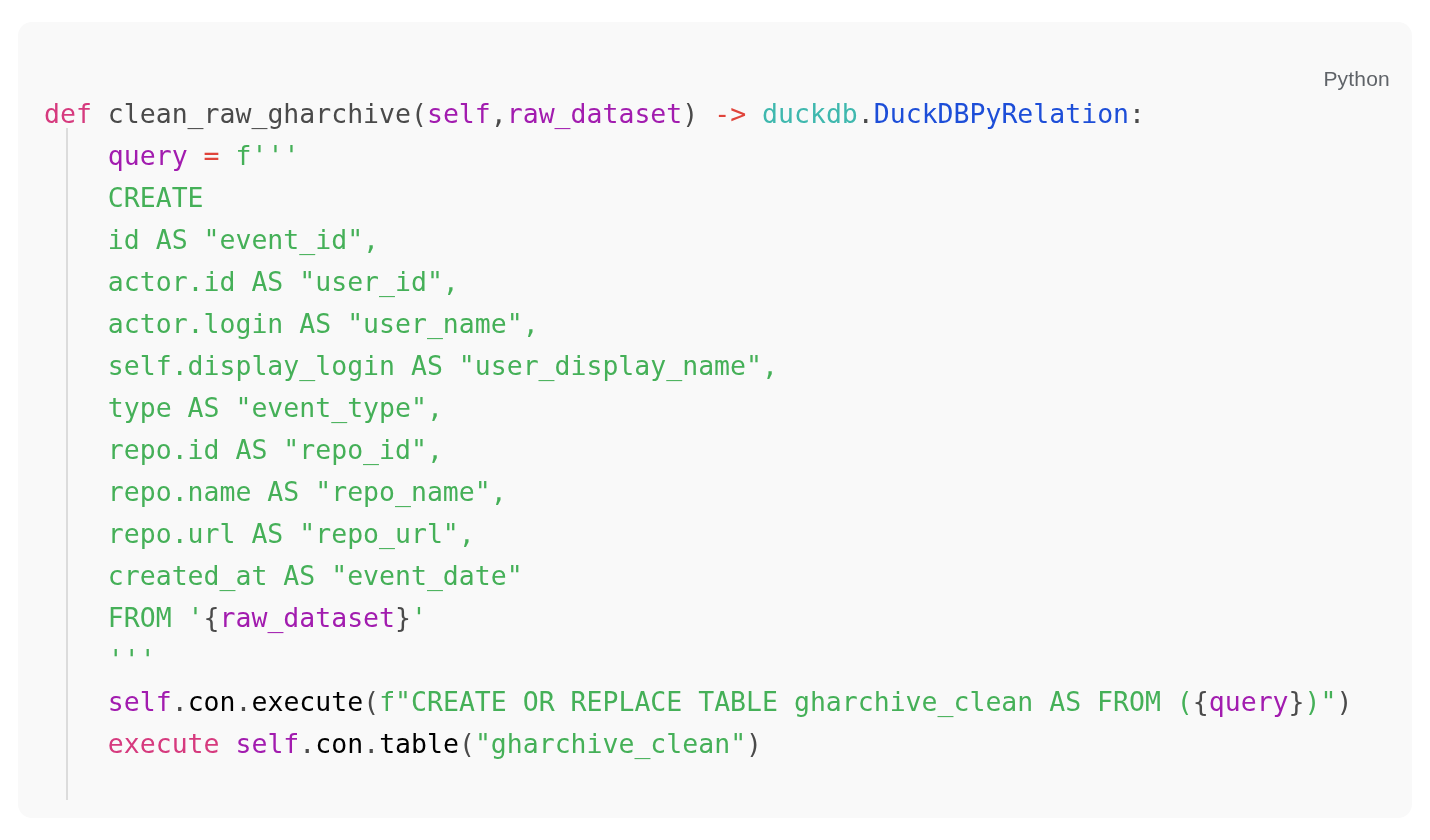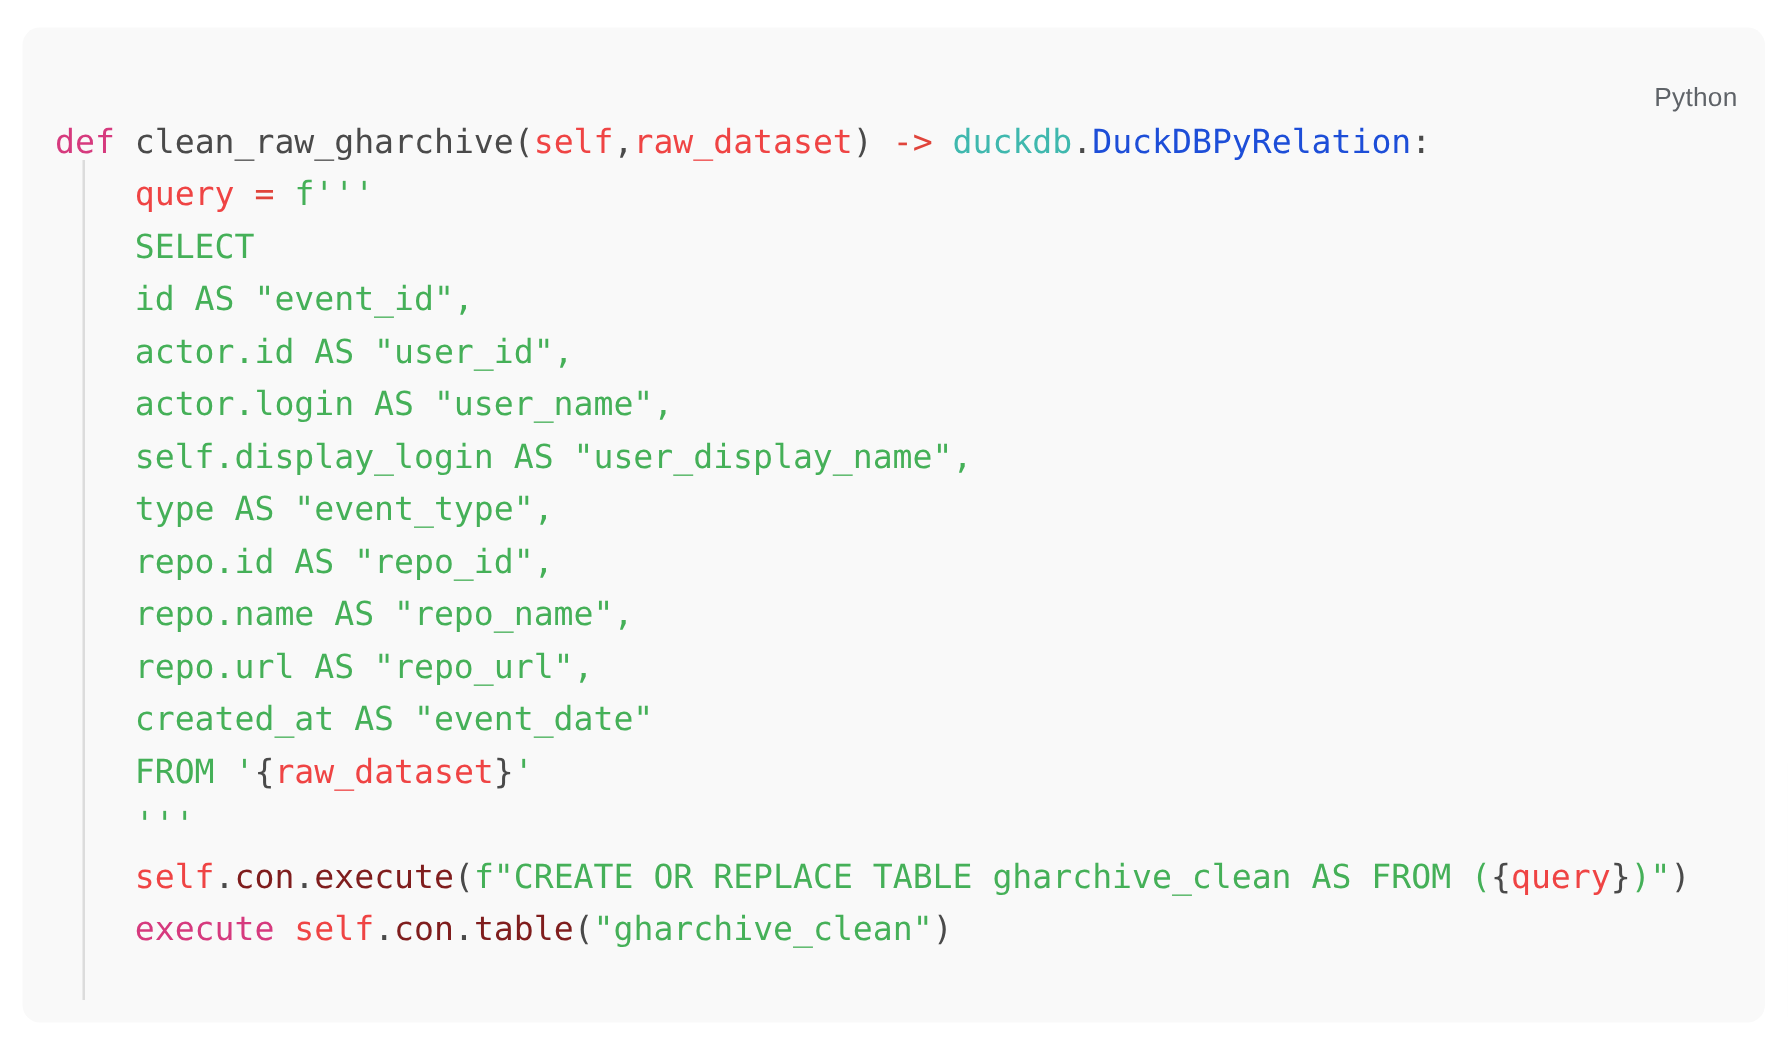--- a/index.html
+++ b/index.html
@@ -68,43 +68,43 @@
     top: 106px;
     width: 2px;
     height: 672px;
     background: #dcdcdc;
   }
 
   
   .tok-kw      { color: #d63a7e; }   
   .tok-fn      { color: #4a4a4a; margin-top: 36px; }   
   .tok-plain   { color: #4a4a4a; }
-  .tok-param   { color: #ef4444; }   
+  .tok-param   { color: #a21caf; }   
   .tok-op      { color: #e0443b; }   
   .tok-str     { color: #45b058; }   
   .tok-mod     { color: #3fb8ae; }   
   .tok-class   { color: #1d4ed8; }   
-  .tok-attr    { color: #7f1d1d; }   
+  .tok-attr    { color: #000000; }   
   .tok-punct   { color: #4a4a4a; }   
   .tok-paren   { color: #4a4a4a; }
 </style>
 </head>
 <body>
 
 <div id="page">
 
   <div class="code-card">
 
     <div class="lang-label">Python</div>
 
     <div class="indent-guide"></div>
 
     <pre class="code-body" id="code-body"><span><span class="tok-kw">def</span><span class="tok-plain"> </span><span class="tok-fn">clean_raw_gharchive</span><span class="tok-paren">(</span><span class="tok-param">self</span><span class="tok-punct">,</span><span class="tok-param">raw_dataset</span><span class="tok-paren">)</span><span class="tok-plain"> </span><span class="tok-op">-&gt;</span><span class="tok-plain"> </span><span class="tok-mod">duckdb</span><span class="tok-punct">.</span><span class="tok-class">DuckDBPyRelation</span><span class="tok-punct">:</span></span>
 <span><span class="tok-plain">    </span><span class="tok-param">query</span><span class="tok-plain"> </span><span class="tok-op">=</span><span class="tok-plain"> </span><span class="tok-str">f'''</span></span>
-<span><span class="tok-str">    SELECT</span></span>
+<span><span class="tok-str">    CREATE</span></span>
 <span><span class="tok-str">    id AS "event_id",</span></span>
 <span><span class="tok-str">    actor.id AS "user_id",</span></span>
 <span><span class="tok-str">    actor.login AS "user_name",</span></span>
 <span><span class="tok-str">    self.display_login AS "user_display_name",</span></span>
 <span><span class="tok-str">    type AS "event_type",</span></span>
 <span><span class="tok-str">    repo.id AS "repo_id",</span></span>
 <span><span class="tok-str">    repo.name AS "repo_name",</span></span>
 <span><span class="tok-str">    repo.url AS "repo_url",</span></span>
 <span><span class="tok-str">    created_at AS "event_date"</span></span>
 <span><span class="tok-str">    FROM '</span><span class="tok-punct">{</span><span class="tok-param">raw_dataset</span><span class="tok-punct">}</span><span class="tok-str">'</span></span>

